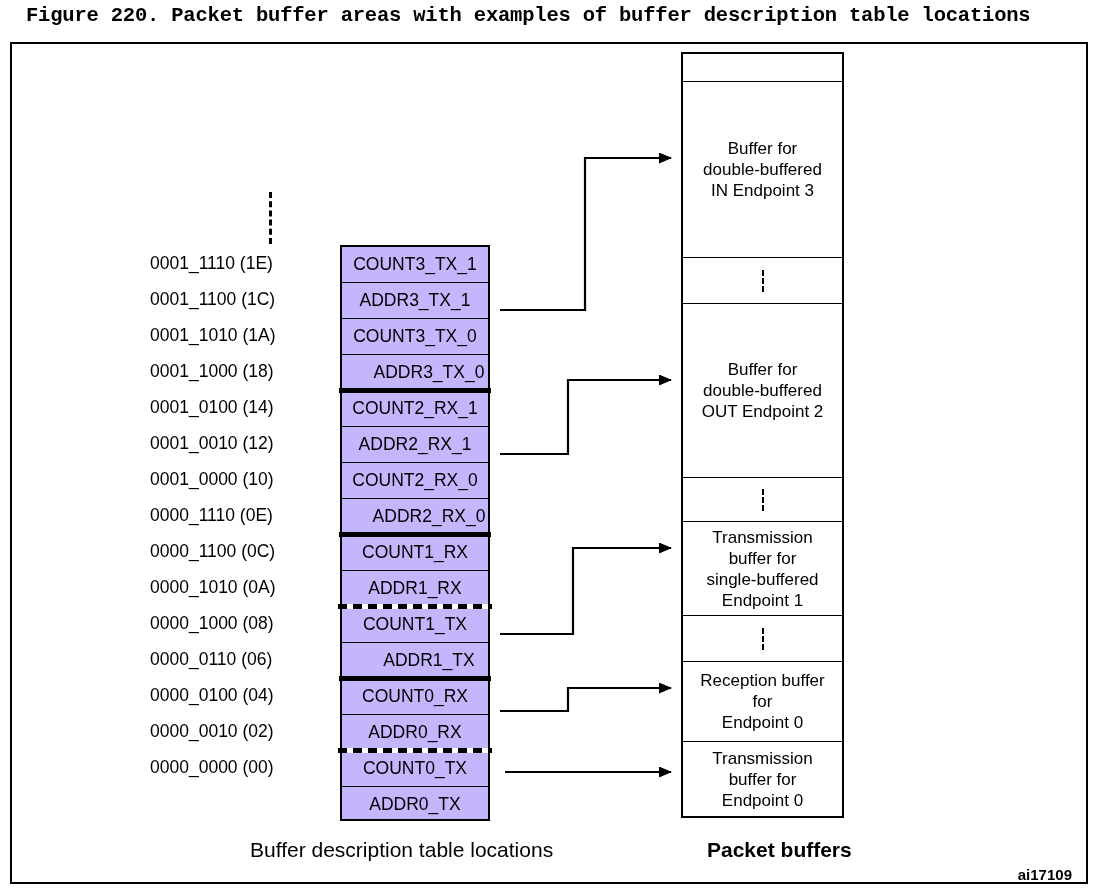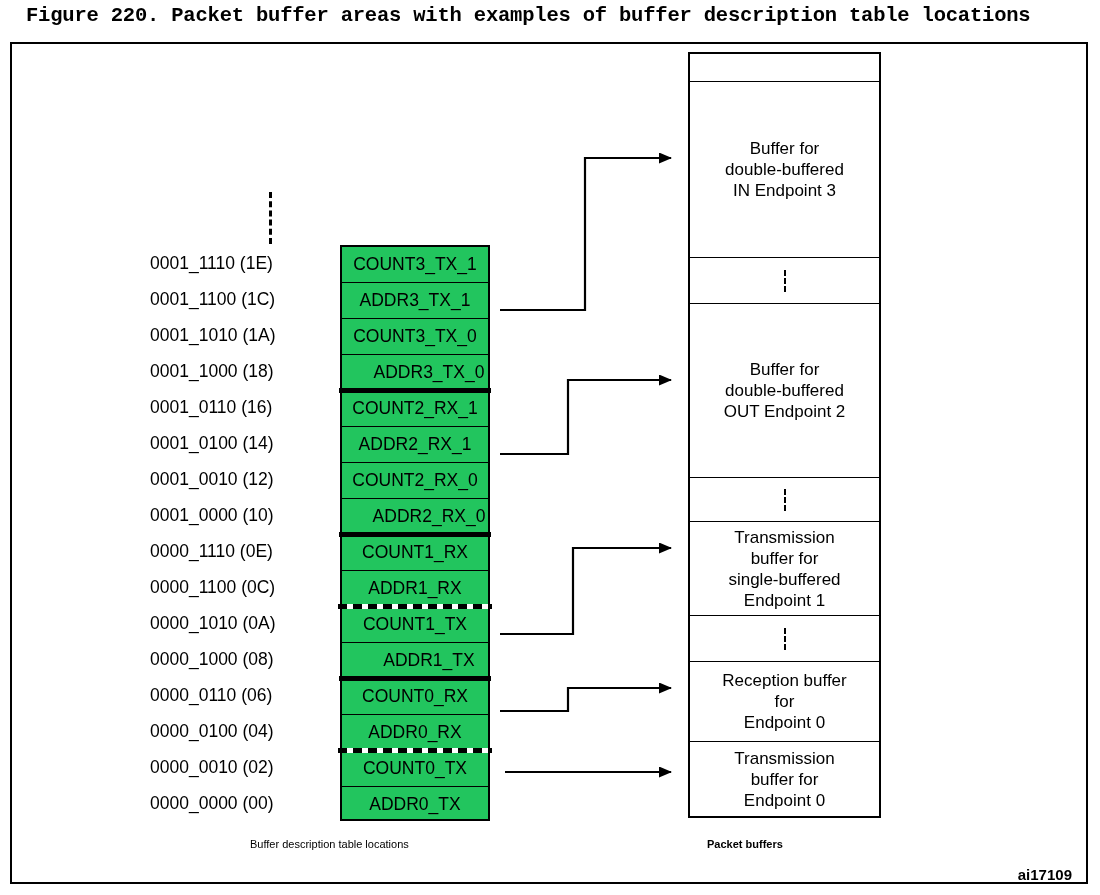--- a/index.html
+++ b/index.html
@@ -31,21 +31,21 @@
   #bdt-labels{position:absolute;left:150px;top:245px;width:185px;}
   .addr-label{
     height:36px;line-height:36px;
     font-size:17.5px;white-space:nowrap;
     padding-right:8px;box-sizing:border-box;
   }
 
   #bdt-table{
     position:absolute;left:340px;top:245px;
     width:150px;height:576px;
-    border:2px solid #000;box-sizing:border-box;background:#22c55e;
+    border:2px solid #000;box-sizing:border-box;background:#c4b5fd;
   }
   .bdt-row{
     height:36px;line-height:35px;
     text-align:center;font-size:17.5px;white-space:nowrap;
     border-bottom:1px solid #000;box-sizing:border-box;
     position:relative;
   }
   .bdt-row:last-child{border-bottom:none;}
   
   .bdt-row.sep-thick{border-bottom:none;padding-left:28px;}
@@ -57,22 +57,22 @@
   .bdt-row.sep-dashed{border-bottom:none;}
   .bdt-row.sep-dashed::after{
     content:"";position:absolute;left:-4px;right:-4px;bottom:-2px;
     height:5px;
     background:repeating-linear-gradient(to right,#000 0 9px,#fff 9px 15px);
   }
 
   
   #pb-column{
     position:absolute;left:681px;top:52px;
-    width:193px;height:766px;
-    border:2px solid #000;box-sizing:border-box;background:#fff;margin-left:7px;
+    width:163px;height:766px;
+    border:2px solid #000;box-sizing:border-box;background:#fff;
   }
   .pb-cell{
     border-bottom:1px solid #000;box-sizing:border-box;
     display:flex;align-items:center;justify-content:center;
     text-align:center;font-size:17px;line-height:21px;
     position:relative;
   }
   .pb-cell:last-child{border-bottom:none;}
   .pb-gap{position:relative;}
   .pb-gap .dots{
@@ -80,21 +80,21 @@
     transform:translate(-50%,-50%);
     width:0;height:22px;border-left:2px dashed #000;
   }
 
   
   #connectors{position:absolute;left:0;top:0;width:1100px;height:895px;
               pointer-events:none;}
 
   
   .caption{
-    position:absolute;font-size:11px;white-space:nowrap;
+    position:absolute;font-size:21px;white-space:nowrap;
   }
   #caption-bdt{left:250px;top:838px;}
   #caption-pb{left:707px;top:838px;font-weight:bold;}
   #ref-code{
     position:absolute;right:28px;top:866px;
     font-size:15px;font-weight:bold;white-space:nowrap;
   }
 </style>
 </head>
 <body>
@@ -103,21 +103,20 @@
 
 <div id="figure-frame"></div>
 
 <div id="bdt-ellipsis"></div>
 
 <div id="bdt-labels">
     <div class="addr-label">0001_1110 (1E)</div>
     <div class="addr-label">0001_1100 (1C)</div>
     <div class="addr-label">0001_1010 (1A)</div>
     <div class="addr-label">0001_1000 (18)</div>
-    <div class="addr-label">0001_0110 (16)</div>
     <div class="addr-label">0001_0100 (14)</div>
     <div class="addr-label">0001_0010 (12)</div>
     <div class="addr-label">0001_0000 (10)</div>
     <div class="addr-label">0000_1110 (0E)</div>
     <div class="addr-label">0000_1100 (0C)</div>
     <div class="addr-label">0000_1010 (0A)</div>
     <div class="addr-label">0000_1000 (08)</div>
     <div class="addr-label">0000_0110 (06)</div>
     <div class="addr-label">0000_0100 (04)</div>
     <div class="addr-label">0000_0010 (02)</div>

